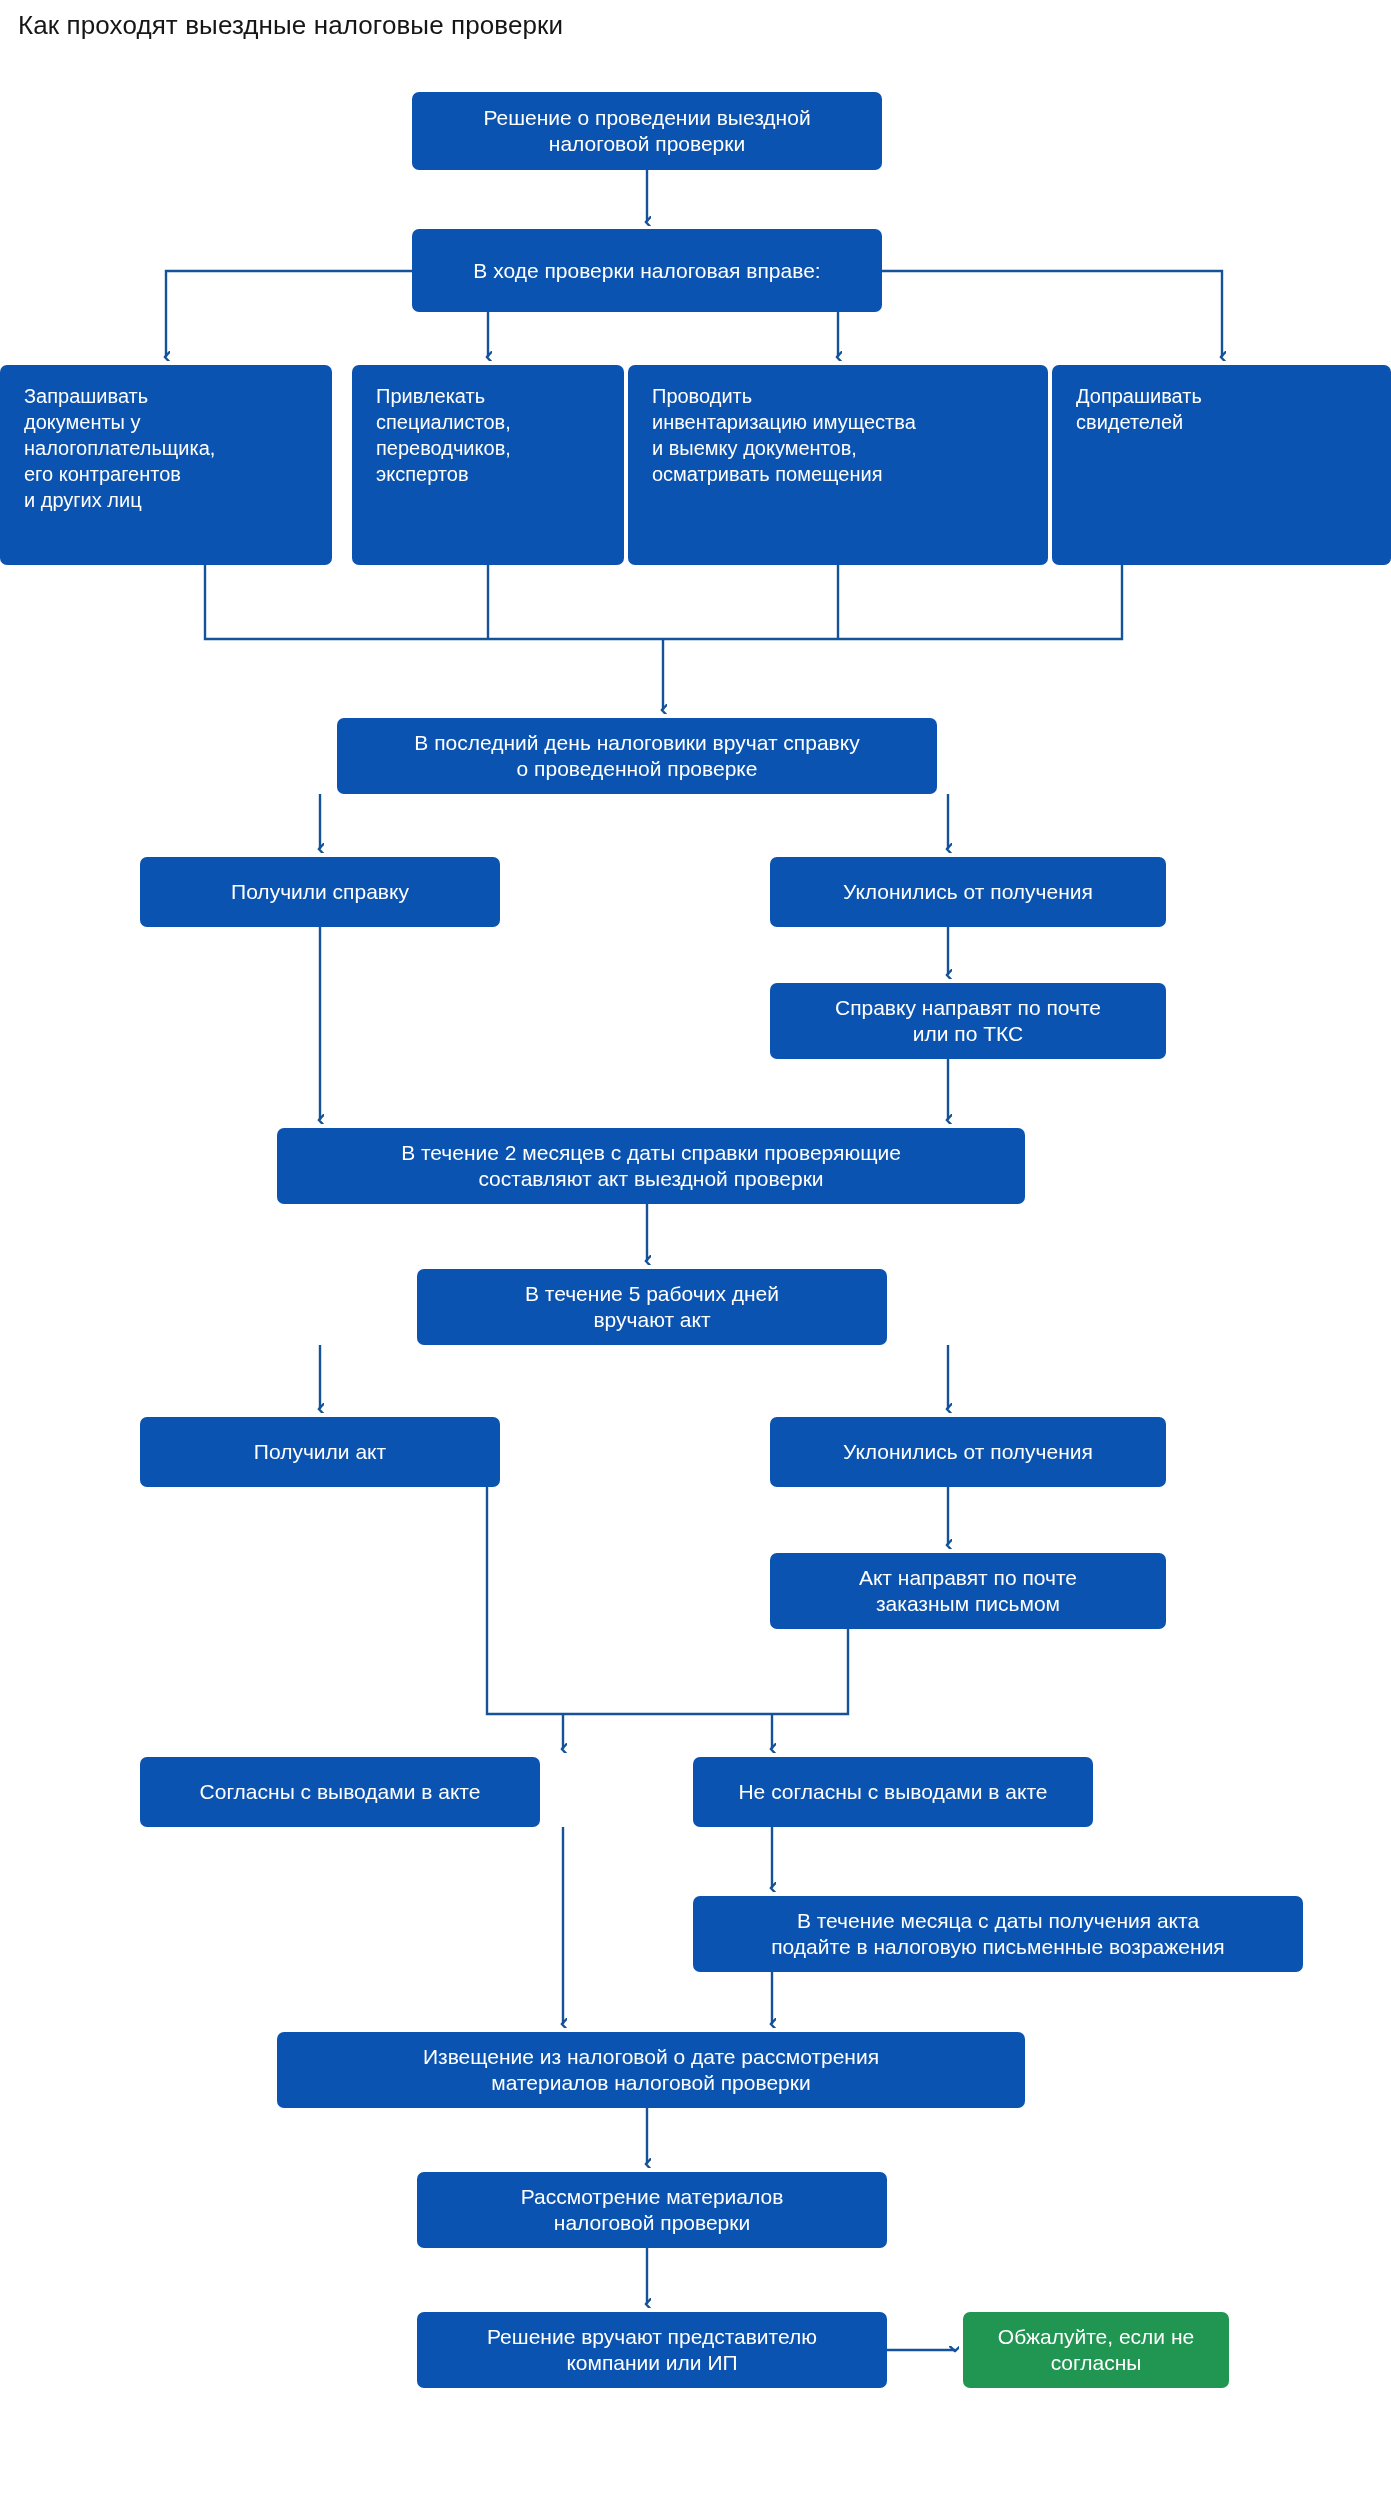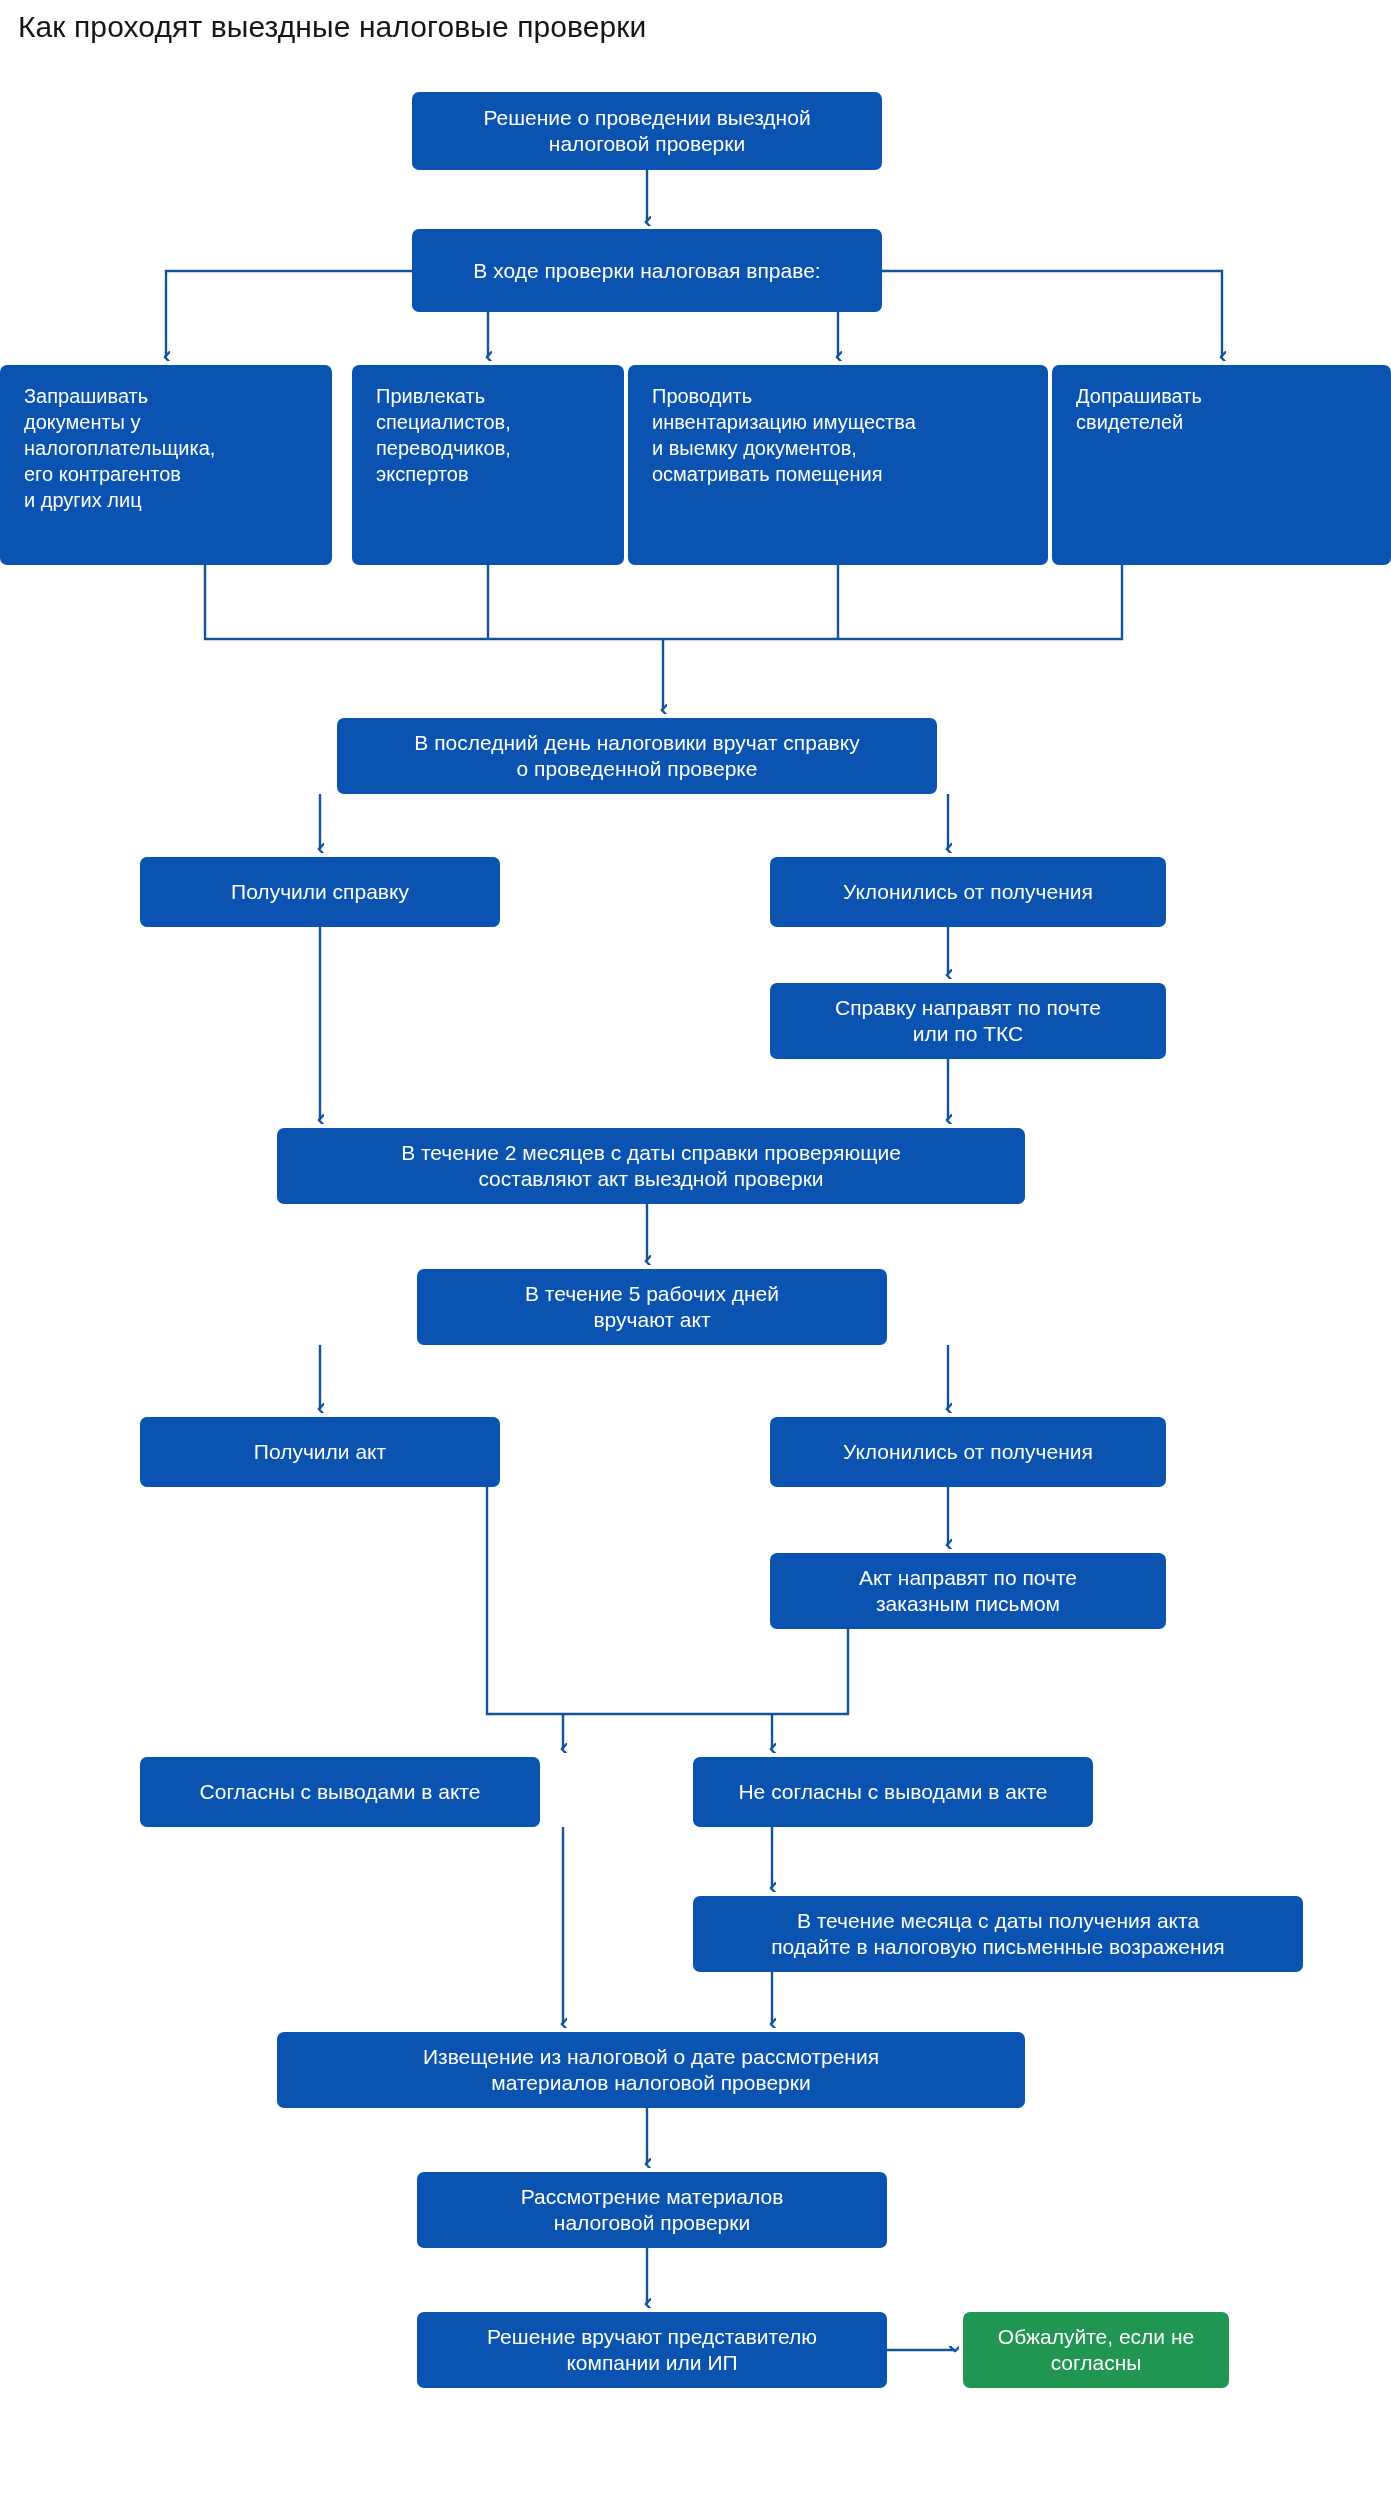--- a/index.html
+++ b/index.html
@@ -2,21 +2,21 @@
 <html><head>
 <meta charset="utf-8">
 <style>
   html,body{margin:0;padding:0;background:#ffffff;}
   body{
     font-family:"Liberation Sans","DejaVu Sans",sans-serif;
     width:1391px;height:2500px;position:relative;overflow:hidden;
   }
   #chart-title{
     position:absolute;left:18px;top:10px;
-    font-size:30px;color:#161616;font-weight:400;letter-spacing:0.1px;
+    font-size:26px;color:#161616;font-weight:400;letter-spacing:0.1px;
     white-space:nowrap;
   }
   svg#flow{position:absolute;left:0;top:0;width:1391px;height:2500px;}
   .nodebox{cursor:default;}
   .nodetext{
     font-family:"Liberation Sans","DejaVu Sans",sans-serif;
     fill:#ffffff;font-size:21px;
   }
   .nodetext.sz20{font-size:20px;}
 </style>

